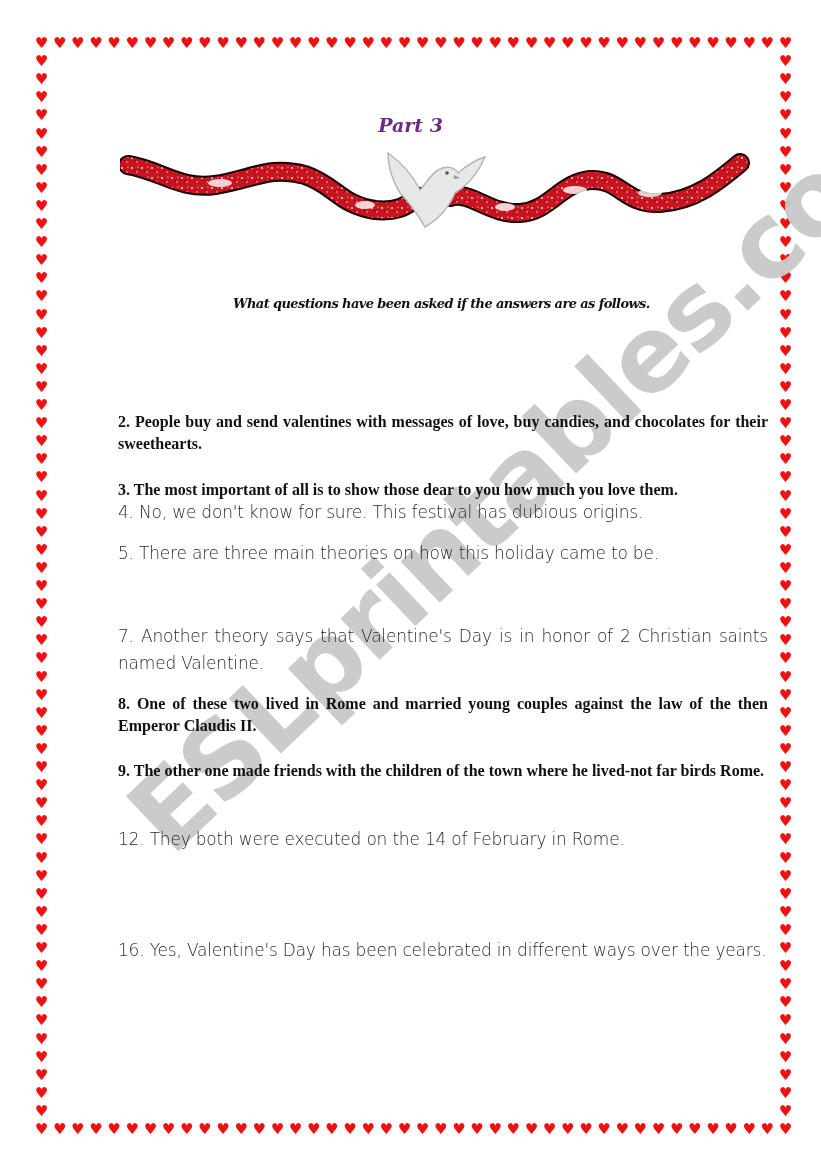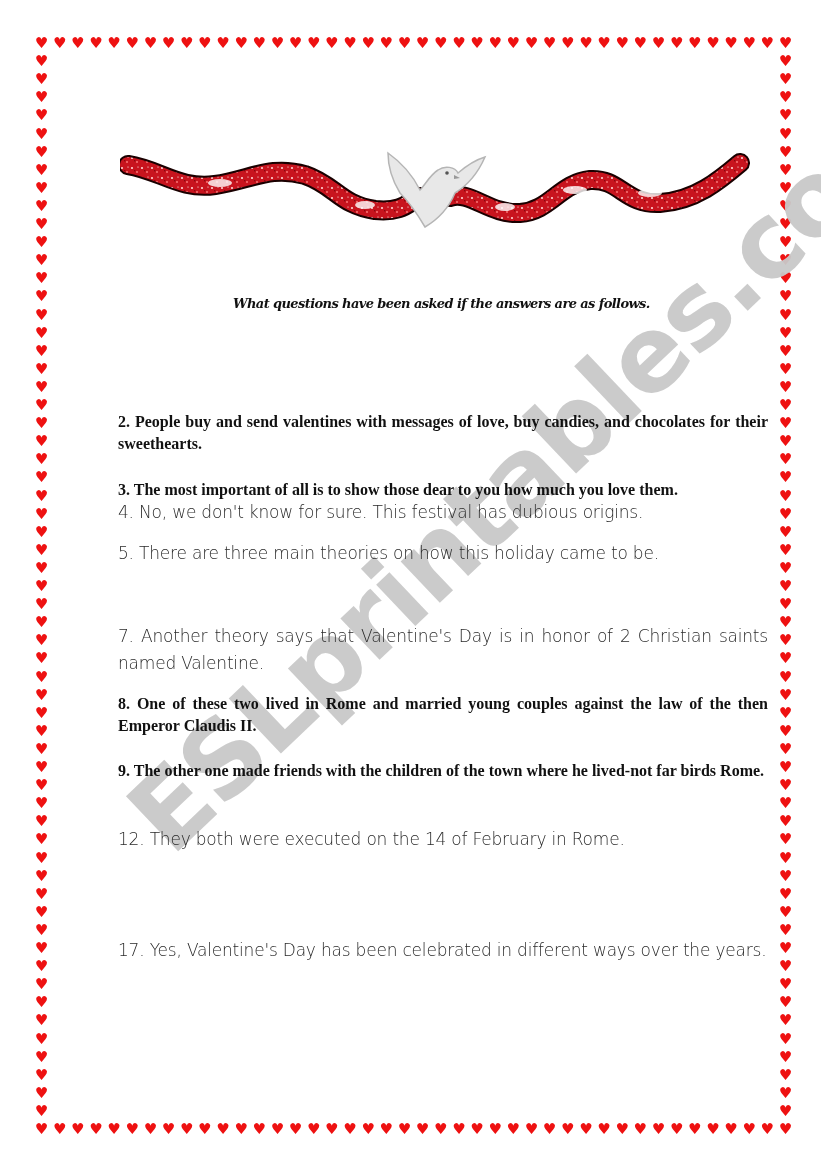--- a/index.html
+++ b/index.html
@@ -257,20 +257,21 @@
       <span class="heart" style="left: 34px; top: 1067.7px; color: rgb(238, 17, 17);">♥</span>
       <span class="heart" style="left: 778px; top: 1067.7px; color: rgb(238, 17, 17);">♥</span>
       <span class="heart" style="left: 34px; top: 1085.8px; color: rgb(238, 17, 17);">♥</span>
       <span class="heart" style="left: 778px; top: 1085.8px; color: rgb(238, 17, 17);">♥</span>
       <span class="heart" style="left: 34px; top: 1103.9px; color: rgb(238, 17, 17);">♥</span>
       <span class="heart" style="left: 778px; top: 1103.9px; color: rgb(238, 17, 17);">♥</span>
     </div>
 
   <div class="watermark">ESLprintables.com</div>
 
+  <div class="title line2">Part 3</div>
 
   <svg class="ribbon" viewBox="0 0 630 95">
     <defs>
       <pattern id="glitter" width="10" height="10" patternUnits="userSpaceOnUse">
         <rect width="10" height="10" fill="#c8141e"></rect>
         <circle cx="2" cy="3" r="1.1" fill="#ffd6d6"></circle>
         <circle cx="7" cy="7" r="0.9" fill="#ff8080"></circle>
         <circle cx="8" cy="2" r="0.6" fill="#ffffff"></circle>
         <rect x="4" y="5" width="1.4" height="1.4" fill="#8a0a10"></rect>
       </pattern>
@@ -335,17 +336,17 @@
     <span>The other one made friends with the children of the town where he lived-not far birds Rome.</span>
   </div>
 
   <div class="answer light" style="top:826px;">
     <span>12.</span>
     <span>They both were executed on the 14 of February in Rome.</span>
   </div>
 
 
   <div class="answer light" style="top:937px;">
-    <span>17.</span>
+    <span>16.</span>
     <span>Yes, Valentine's Day has been celebrated in different ways over the years.</span>
   </div>
 
 </div>
 
 </body></html>

